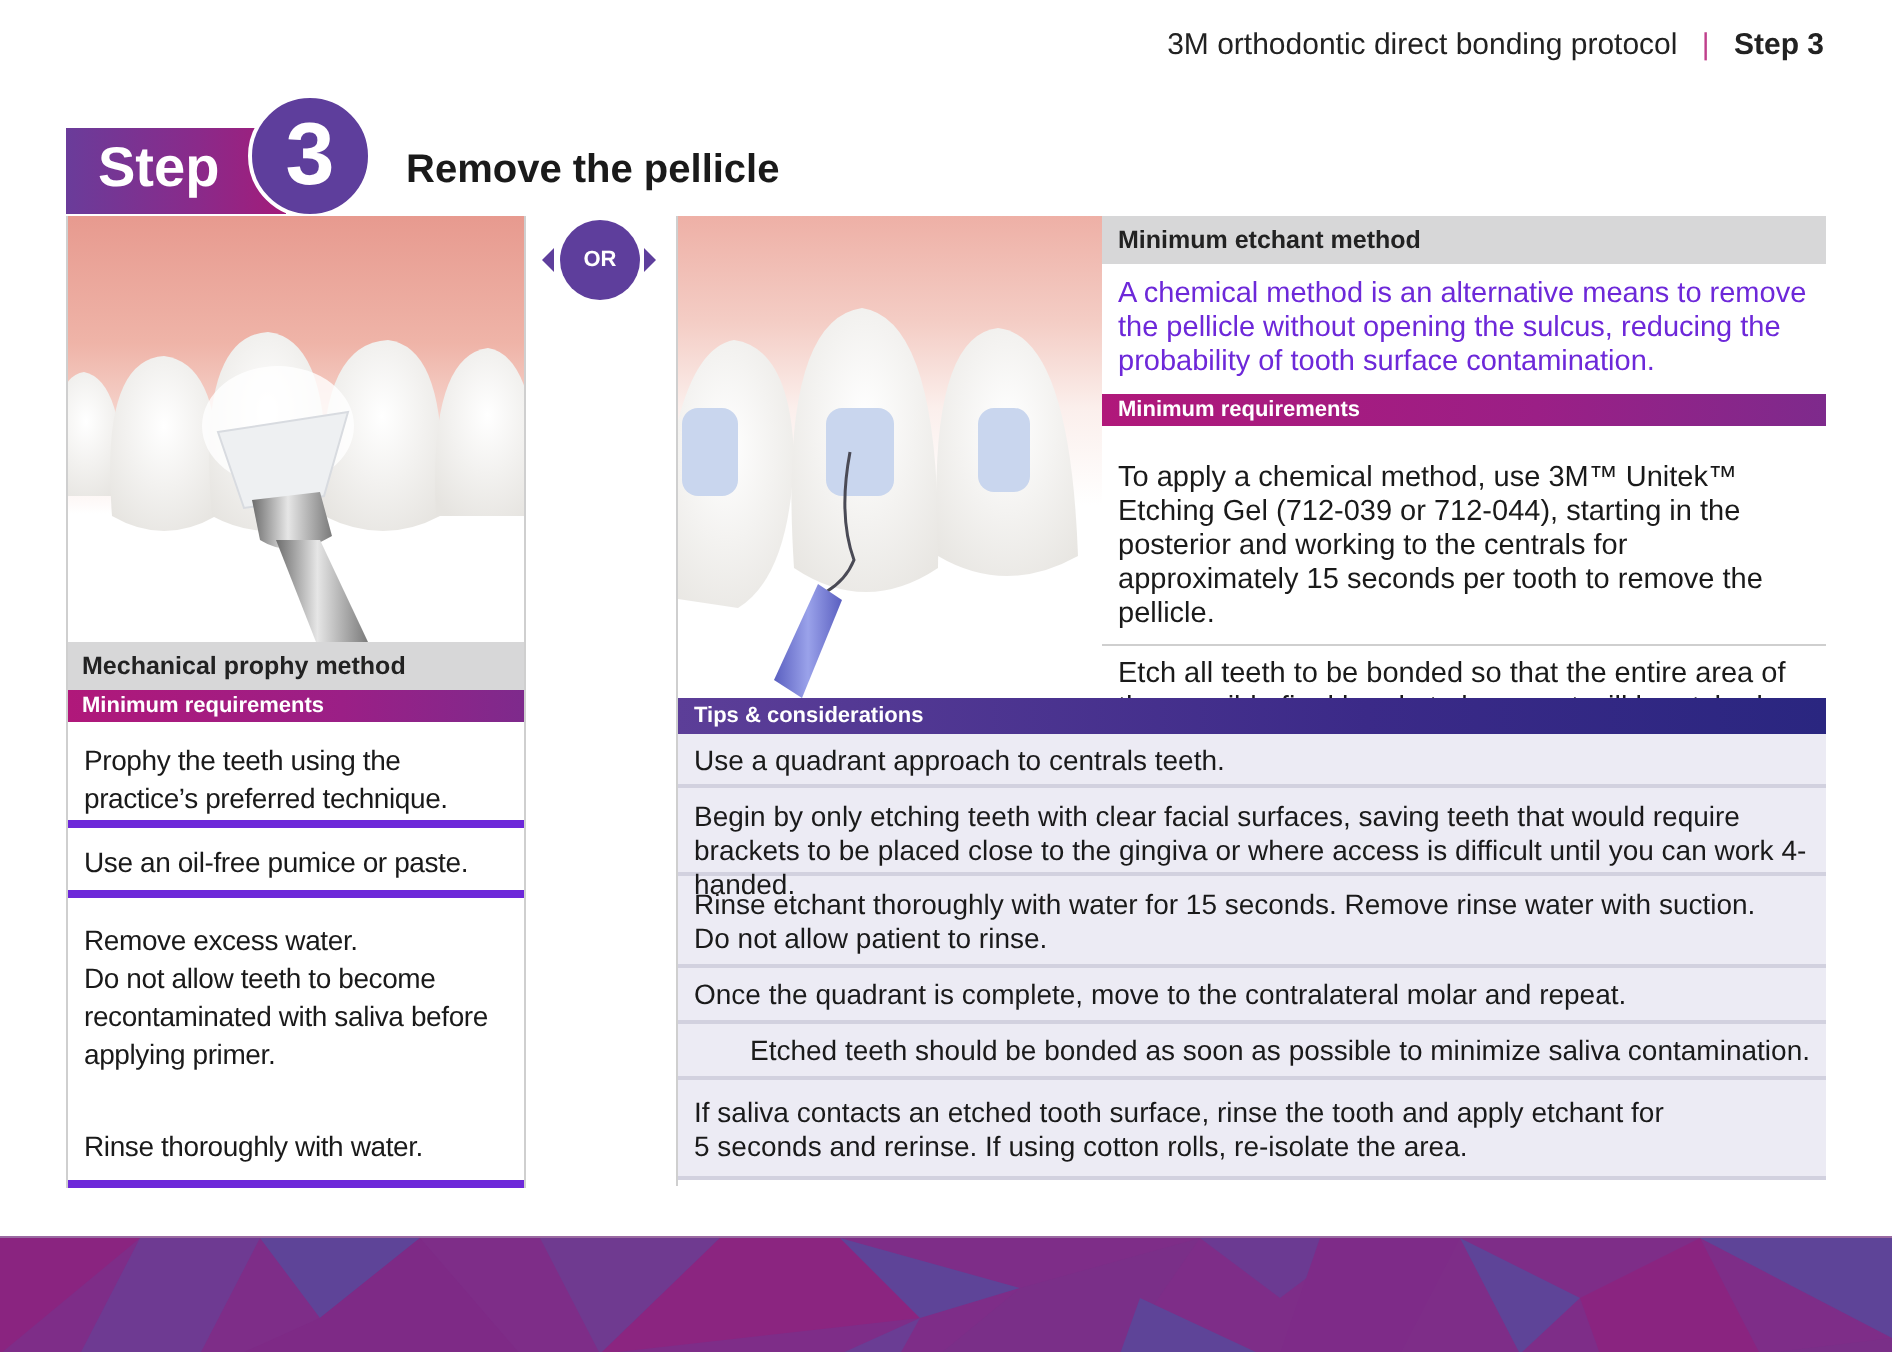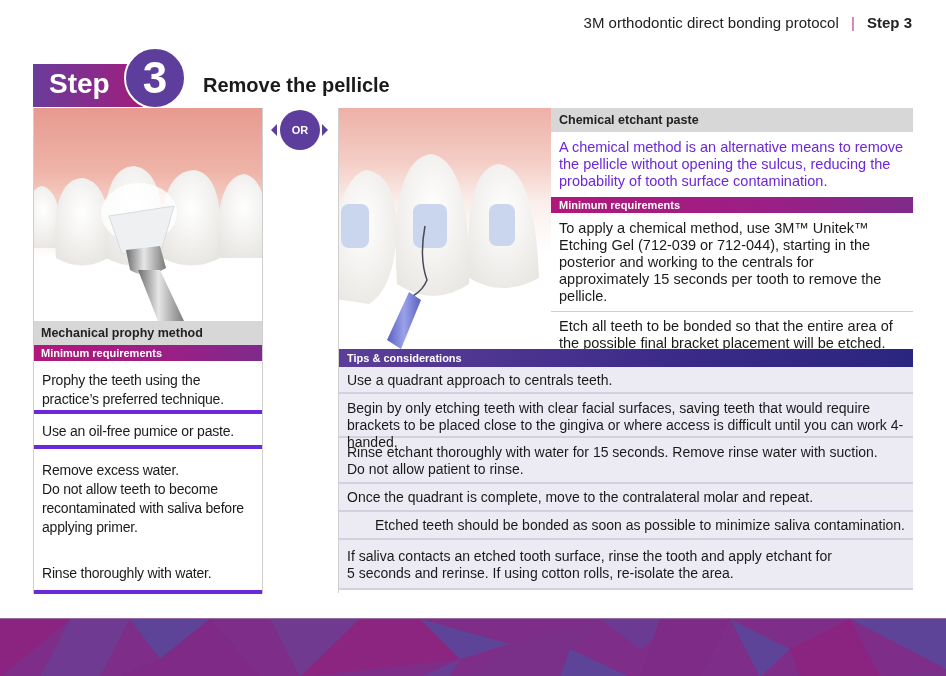--- a/index.html
+++ b/index.html
@@ -128,24 +128,24 @@
       <path d="M130 170 Q124 60 160 56 Q196 60 200 170 Q164 190 130 170 Z" fill="url(#tooth2)"></path>
       <rect x="2" y="96" width="28" height="44" rx="8" fill="#c9d6ee"></rect>
       <rect x="74" y="96" width="34" height="44" rx="8" fill="#c9d6ee"></rect>
       <rect x="150" y="96" width="26" height="42" rx="8" fill="#c9d6ee"></rect>
       <path d="M86 118 Q80 150 88 172 Q84 182 74 188" stroke="#4a4a55" stroke-width="1.5" fill="none"></path>
       <path d="M70 184 L82 192 L62 241 L48 232 Z" fill="url(#syr)"></path>
     </svg>
   </div>
 
   <div class="chem">
-    <div class="panel-title-gray">Chemical etchant paste</div>
+    <div class="panel-title-gray">Minimum etchant method</div>
     <div class="chem-intro">A chemical method is an alternative means to remove the pellicle without opening the sulcus, reducing the probability of tooth surface contamination.</div>
     <div class="min-req-bar">Minimum requirements</div>
-    <div class="chem-item" style="padding-top:7px;">To apply a chemical method, use 3M™ Unitek™ Etching Gel (712-039 or 712-044), starting in the posterior and working to the centrals for approximately 15 seconds per tooth to remove the pellicle.</div>
+    <div class="chem-item" style="padding-top:18px;">To apply a chemical method, use 3M™ Unitek™ Etching Gel (712-039 or 712-044), starting in the posterior and working to the centrals for approximately 15 seconds per tooth to remove the pellicle.</div>
     <div class="chem-item">Etch all teeth to be bonded so that the entire area of the possible final bracket placement will be etched.</div>
   </div>
 
   <div class="tips">
     <div class="tips-bar">Tips &amp; considerations</div>
     <div class="tip" style="height:27px;">Use a quadrant approach to centrals teeth.</div>
     <div class="tip" style="height:44px; padding-top:6px;">Begin by only etching teeth with clear facial surfaces, saving teeth that would require brackets to be placed close to the gingiva or where access is difficult until you can work 4-handed.</div>
     <div class="tip" style="height:46px; padding-top:6px; white-space:pre-line;">Rinse etchant thoroughly with water for 15 seconds. Remove rinse water with suction.
 Do not allow patient to rinse.</div>
     <div class="tip" style="height:28px;">Once the quadrant is complete, move to the contralateral molar and repeat.</div>

